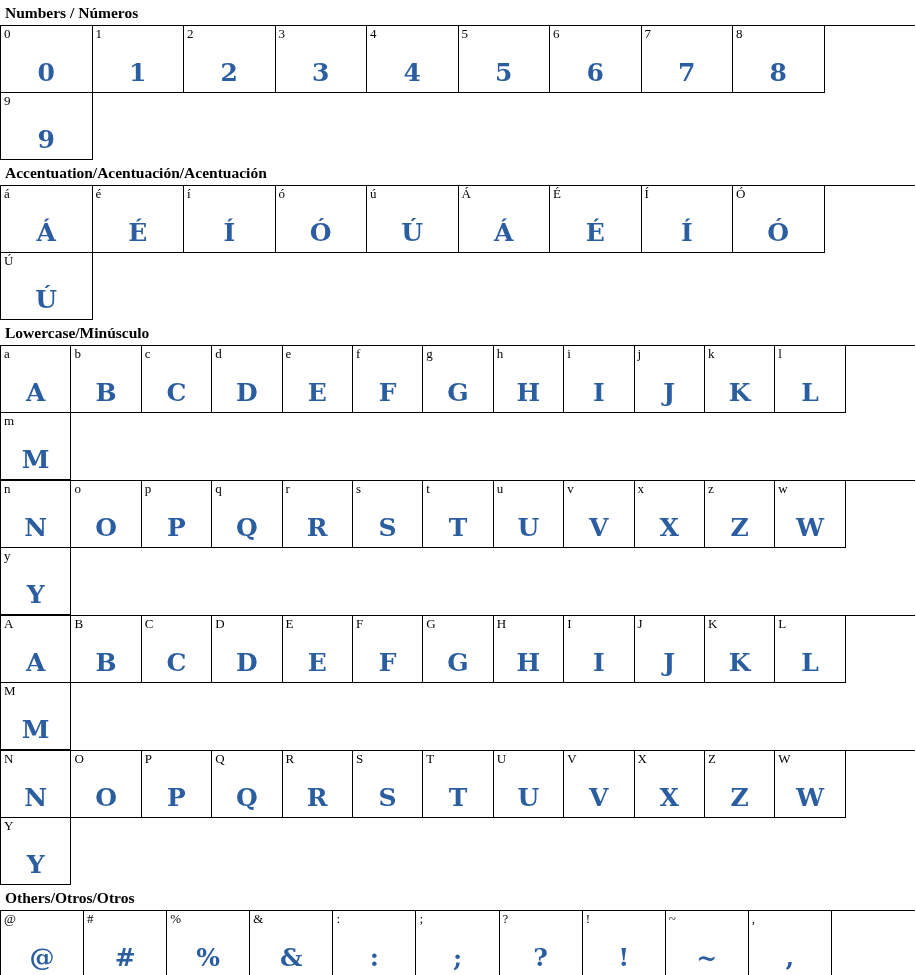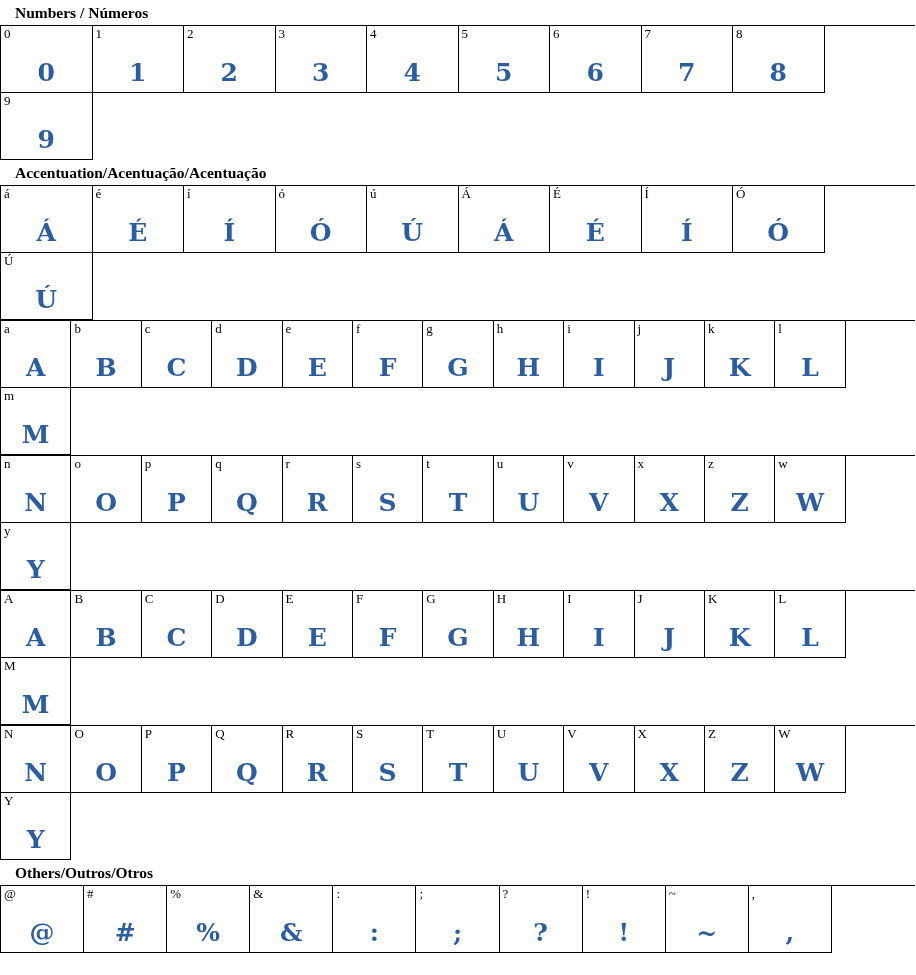--- a/index.html
+++ b/index.html
@@ -17,21 +17,21 @@
   }
   .page {
     width: 916px;
     position: relative;
   }
   .section-title {
     font-family: "Liberation Serif", serif;
     font-weight: bold;
     font-size: 15.5px;
     line-height: 25px;
-    padding-left: 15px;
+    padding-left: 5px;
     color: #000;
     white-space: nowrap;
   }
   .grid {
     display: flex;
     flex-wrap: wrap;
     border-top: 1px solid #000;
     border-left: 1px solid #000;
     width: 915px;
     box-sizing: border-box;
@@ -111,21 +111,21 @@
         </div>
         <div class="cell w10">
           <span class="small">8</span>
           <span class="glyph">8</span>
         </div>
         <div class="cell w10">
           <span class="small">9</span>
           <span class="glyph">9</span>
         </div>
       </div>
-      <div class="section-title">Accentuation/Acentuação/Acentuação</div>
+      <div class="section-title">Accentuation/Acentuación/Acentuación</div>
       <div class="grid">
         <div class="cell w10">
           <span class="small">á</span>
           <span class="glyph">Á</span>
         </div>
         <div class="cell w10">
           <span class="small">é</span>
           <span class="glyph">É</span>
         </div>
         <div class="cell w10">
@@ -154,20 +154,21 @@
         </div>
         <div class="cell w10">
           <span class="small">Ó</span>
           <span class="glyph">Ó</span>
         </div>
         <div class="cell w10">
           <span class="small">Ú</span>
           <span class="glyph">Ú</span>
         </div>
       </div>
+      <div class="section-title">Lowercase/Minúsculo</div>
       <div class="grid">
         <div class="cell w13">
           <span class="small">a</span>
           <span class="glyph">A</span>
         </div>
         <div class="cell w13">
           <span class="small">b</span>
           <span class="glyph">B</span>
         </div>
         <div class="cell w13">
@@ -370,21 +371,21 @@
         </div>
         <div class="cell w13">
           <span class="small">W</span>
           <span class="glyph">W</span>
         </div>
         <div class="cell w13">
           <span class="small">Y</span>
           <span class="glyph">Y</span>
         </div>
       </div>
-      <div class="section-title">Others/Outros/Otros</div>
+      <div class="section-title">Others/Otros/Otros</div>
       <div class="grid">
         <div class="cell w11">
           <span class="small">@</span>
           <span class="glyph">@</span>
         </div>
         <div class="cell w11">
           <span class="small">#</span>
           <span class="glyph">#</span>
         </div>
         <div class="cell w11">

